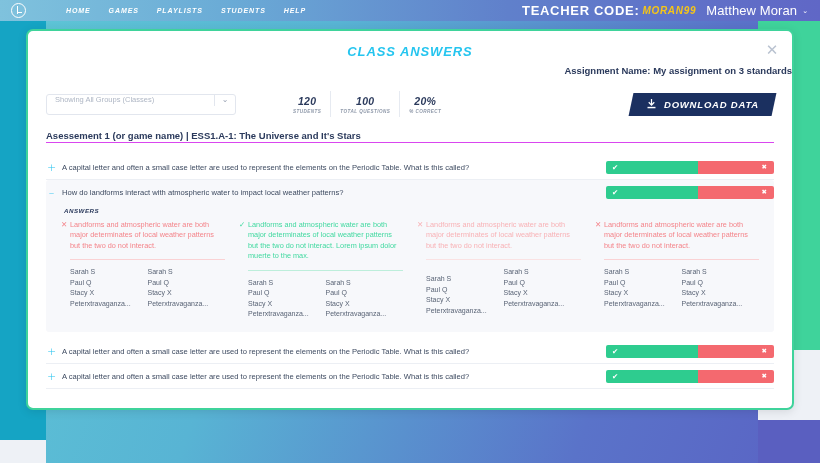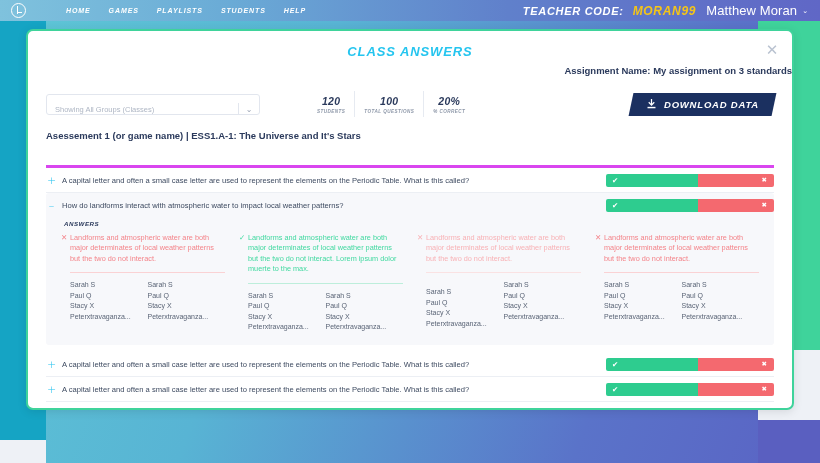--- a/index.html
+++ b/index.html
@@ -45,26 +45,26 @@
   .nav-link {
     color: #ffffff; font-size: 7px; font-weight: bold; font-style: italic;
     letter-spacing: 0.9px; margin-left: 18px; text-decoration: none;
     white-space: nowrap;
   }
   #nav-left { display: flex; align-items: center; margin-left: 22px; }
   #nav-right {
     margin-left: auto; display: flex; align-items: center; margin-right: 12px;
   }
   #teacher-code-label {
-    color: #ffffff; font-size: 11px; font-weight: bold; font-style: italic;
+    color: #ffffff; font-size: 13px; font-weight: bold; 
     letter-spacing: 0.7px;
   }
   #teacher-code-value {
-    color: #f5c518; font-size: 12px; font-weight: bold; font-style: italic;
-    letter-spacing: 0.7px; margin-left: 9px;
+    color: #f5c518; font-size: 10px; font-weight: bold; font-style: italic;
+    letter-spacing: 0.7px; margin-left: 3px;
   }
   #user-name {
     color: #ffffff; font-size: 13px; margin-left: 10px; letter-spacing: 0.1px;
   }
   #user-caret {
     color: #ffffff; font-size: 7px; margin-left: 5px;
   }
 
   
   #modal {
@@ -91,22 +91,22 @@
     text-align: right; margin-top: 6px;
     color: #2b3a5c; font-size: 9.5px; font-weight: bold;
   }
 
   
   #controls {
     display: flex; align-items: center;
     margin: 14px 18px 0 18px; height: 28px;
   }
   #group-select {
-    width: 214px; height: 21px; border: 1px solid #e2e6ee; border-radius: 3px;
-    display: flex; align-items: flex-end; background: #fff; cursor: pointer;
+    width: 190px; height: 21px; border: 1px solid #e2e6ee; border-radius: 3px;
+    display: flex; align-items: flex-start; background: #fff; cursor: pointer;
   }
   #group-select-label {
     flex: 1; color: #aeb6c4; font-size: 7.5px; padding-left: 8px;
   }
   #group-select-divider {
     width: 1px; height: 11px; background: #e2e6ee;
   }
   #group-select-caret {
     width: 20px; text-align: center; color: #9aa4b5; font-size: 8px;
   }
@@ -140,23 +140,23 @@
   #download-icon {
     width: 11px; height: 11px; margin-right: 7px; flex: none;
   }
   #download-label {
     color: #ffffff; font-size: 9.5px; font-weight: bold; font-style: italic;
     letter-spacing: 0.8px; white-space: nowrap;
   }
 
   
   #assessment-heading {
-    margin: 12px 18px 0 18px; padding-bottom: 24px;
+    margin: 12px 18px 12px 18px; padding-bottom: 1px;
     color: #2b3a5c; font-size: 9.5px; font-weight: bold;
-    border-bottom: 3px solid #d946ef;
+    border-bottom: 1px solid #d946ef;
   }
 
   
   .question-row {
     margin: 0 18px; height: 25px;
     display: flex; align-items: center;
     border-bottom: 1px solid #eceff4;
   }
   .toggle-icon {
     width: 11px; color: #29c3ef; font-size: 11px; font-weight: 300;

